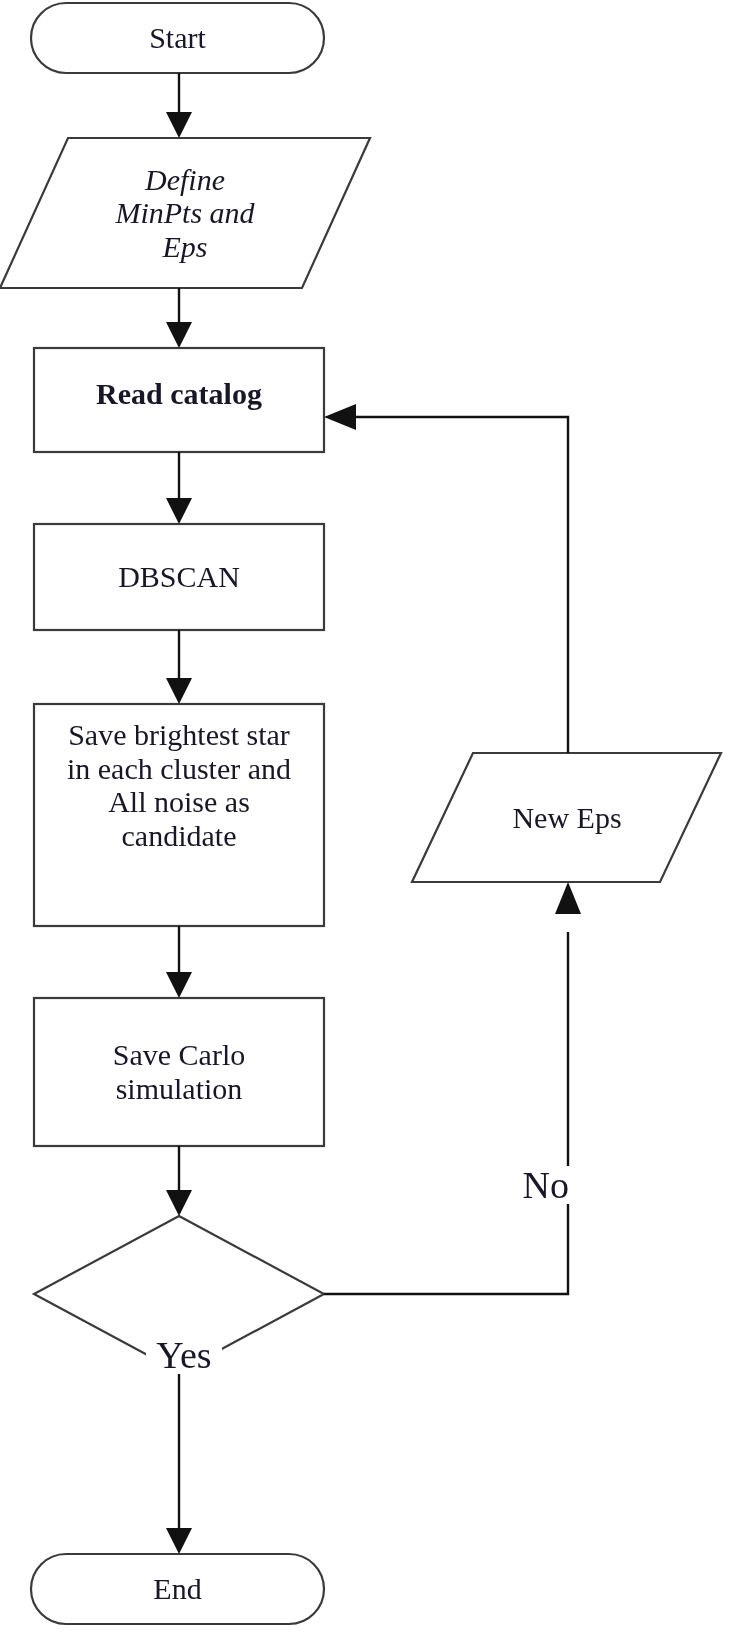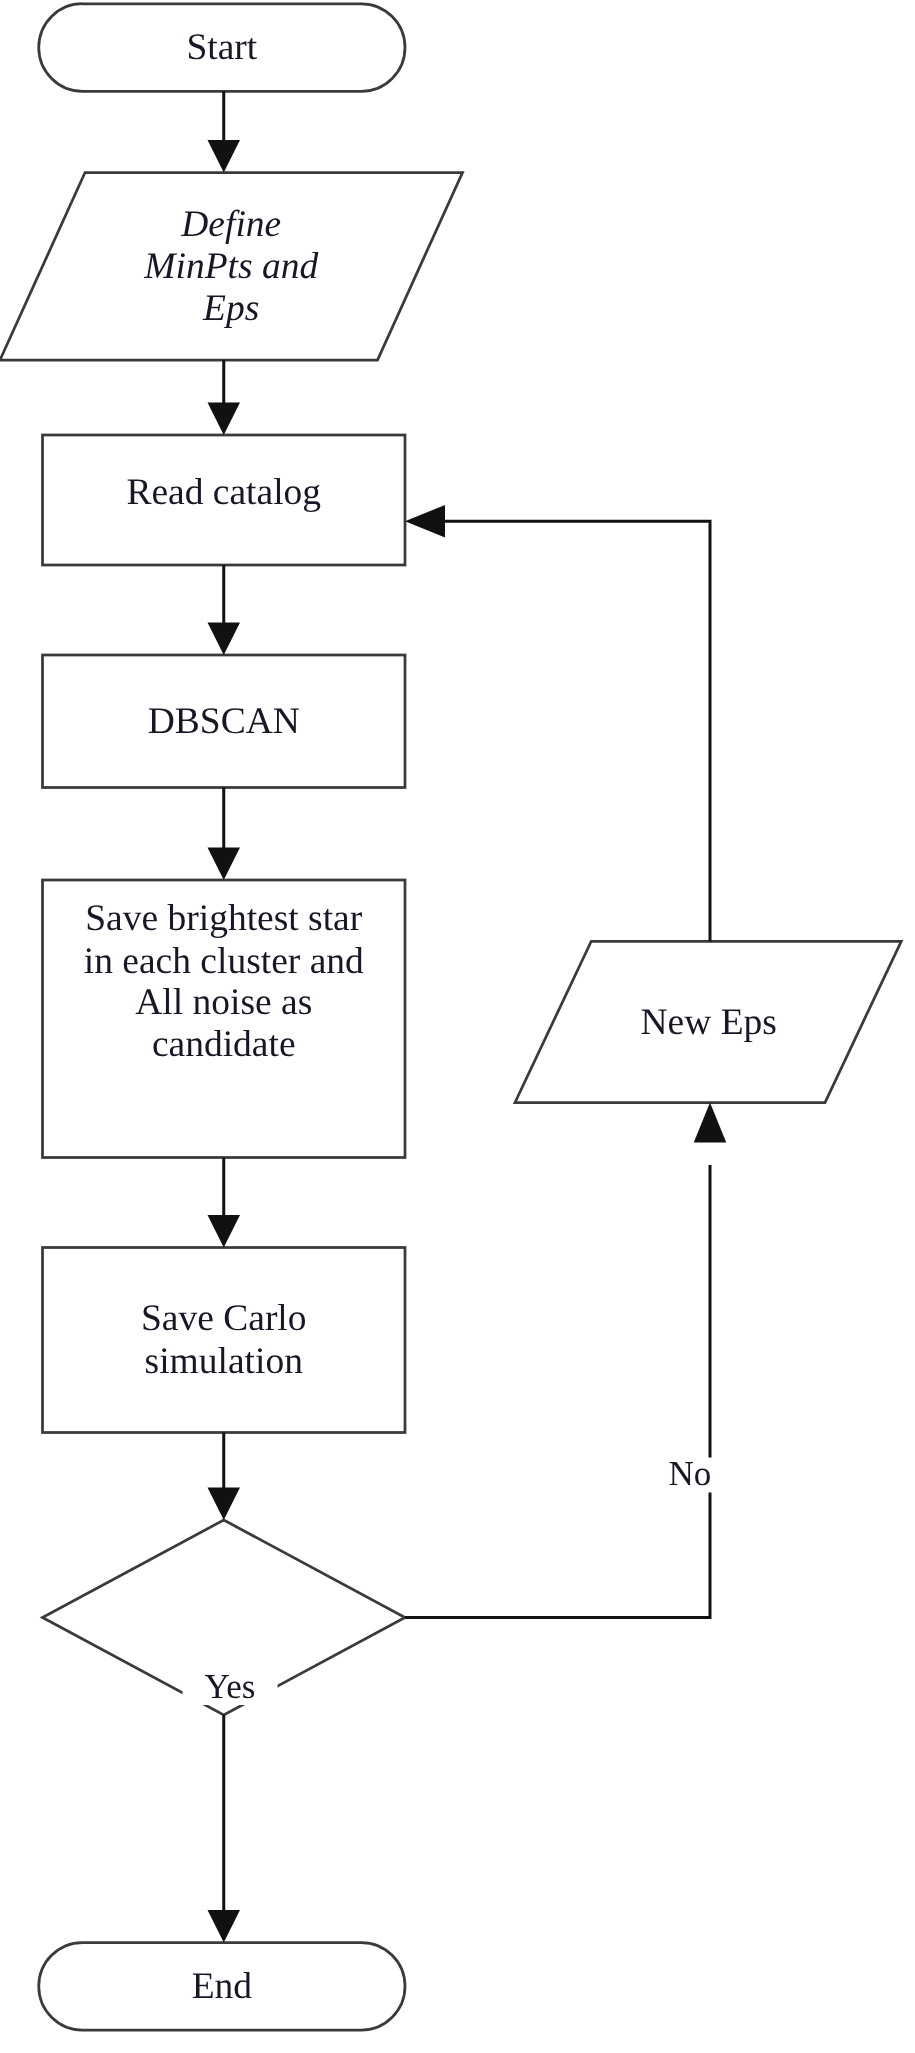--- a/index.html
+++ b/index.html
@@ -46,21 +46,21 @@
     white-space: pre-line;
     pointer-events: none;
     display: flex;
     align-items: center;
     justify-content: center;
   }
   .edge-label {
     position: absolute;
     color: #171727;
     font-family: "Liberation Serif", "DejaVu Serif", serif;
-    font-size: 28px;
+    font-size: 38px;
     line-height: 1;
     background: #ffffff;
     padding: 0 5px;
     text-align: center;
   }
 </style>
 </head>
 <body>
 
 <div id="canvas">
@@ -113,21 +113,21 @@
     <polygon class="arrow-head" points="324,417 356,404 356,430"></polygon>
 
   </svg>
 
   <div class="node-label" style="left:31px; top:3px; width:293px; height:70px;">Start</div>
 
   <div class="node-label" style="left:60px; top:138px; width:250px; height:150px;font-style:italic;">Define
 MinPts and
 Eps</div>
 
-  <div class="node-label" style="left:34px; top:348px; width:290px; height:92px;">Read catalog</div>
+  <div class="node-label" style="left:34px; top:348px; width:290px; height:92px;font-weight:bold;">Read catalog</div>
 
   <div class="node-label" style="left:34px; top:524px; width:290px; height:106px;">DBSCAN</div>
 
   <div class="node-label" style="left:34px; top:718px; width:290px; height:190px; align-items:flex-start;">Save brightest star
 in each  cluster and
 All noise as
 candidate</div>
 
   <div class="node-label" style="left:34px; top:998px; width:290px; height:148px;">Save Carlo
 simulation</div>

